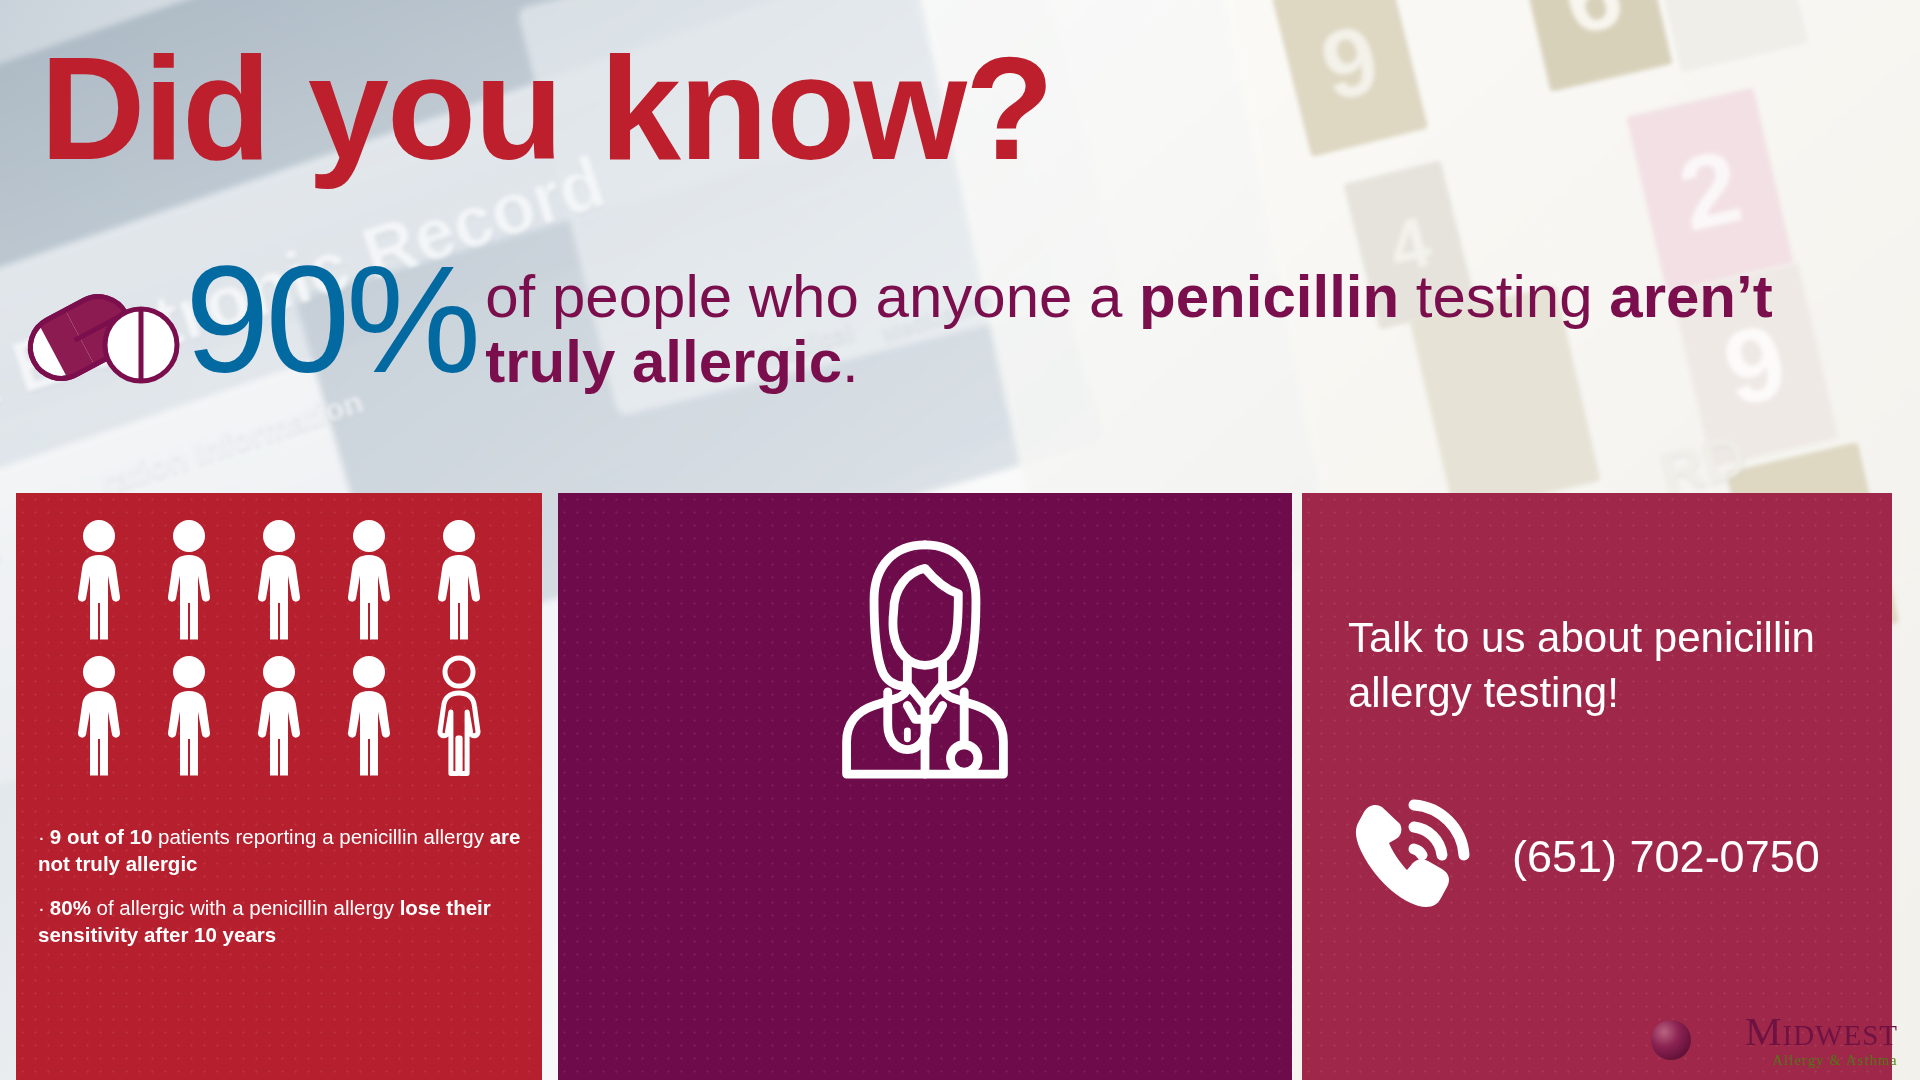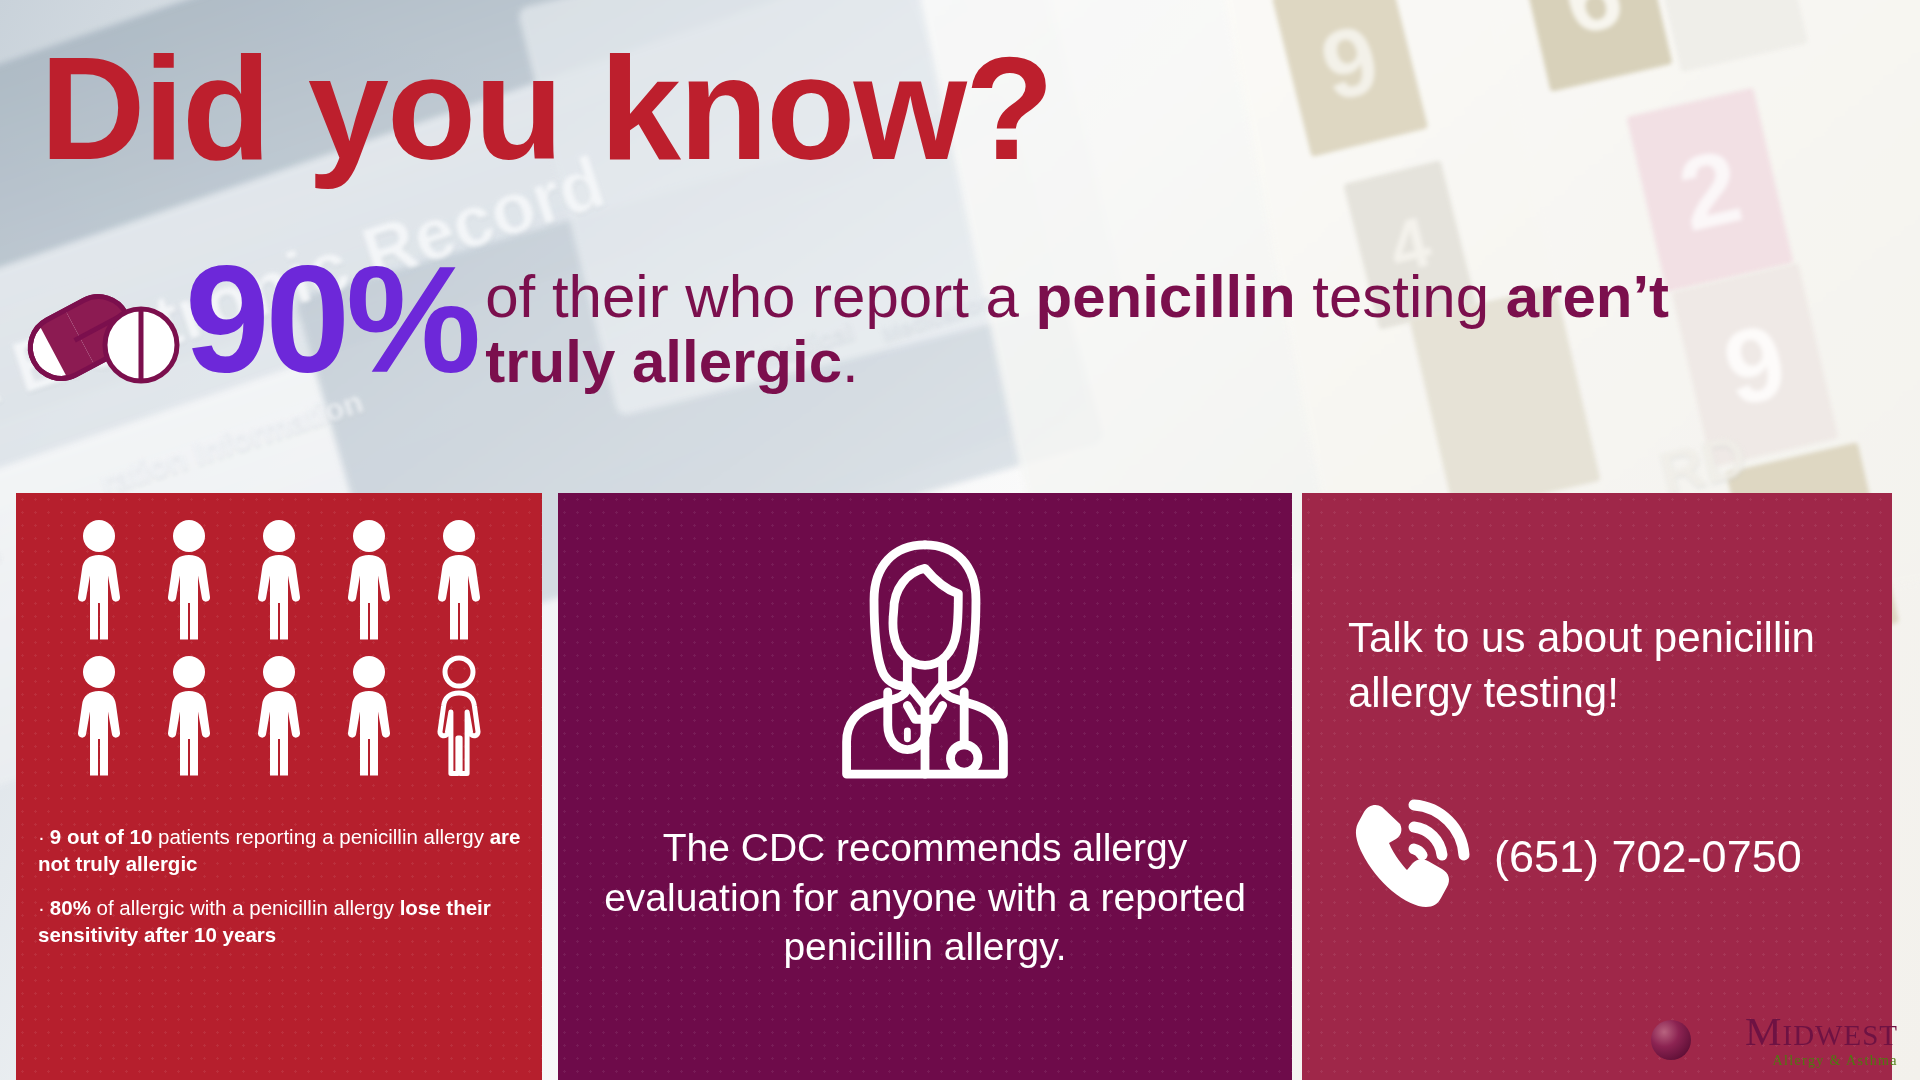--- a/index.html
+++ b/index.html
@@ -55,21 +55,21 @@
   #headline {
     position:absolute; left:40px; top:36px; z-index:5;
     font-size:146px; font-weight:700; color:#bd1f2d;
     letter-spacing:-2px; line-height:1;
   }
 
   
   #statblock { position:absolute; left:18px; top:255px; z-index:5; display:flex; align-items:flex-start; }
   #pill-icon { width:175px; height:118px; margin-top:28px; flex:none; }
   #pct {
-    font-size:152px; font-weight:700; color:#6d28d9;
+    font-size:152px; font-weight:400; color:#0369a1;
     line-height:.95; letter-spacing:-4px; margin-left:-8px; margin-top:-8px;
   }
   #stattext {
     margin-left:8px; margin-top:10px;
     font-size:60px; line-height:1.08; color:#7b0f4d; max-width:1290px;
   }
   #stattext b { font-weight:700; }
 
   
   .panel { position:absolute; top:493px; height:653px; z-index:5; }
@@ -100,21 +100,21 @@
   #cdc-text {
     position:absolute; left:40px; right:40px; top:330px;
     color:#fff; font-size:39px; line-height:1.27; text-align:center;
   }
 
   
   #cta-text {
     position:absolute; left:46px; right:36px; top:118px;
     color:#fff; font-size:42px; line-height:1.3;
   }
-  #cta-phone-row { position:absolute; left:46px; top:300px; display:flex; align-items:center; gap:18px; }
+  #cta-phone-row { position:absolute; left:46px; top:300px; display:flex; align-items:center; gap:36px; }
   #phone-icon { width:128px; height:128px; flex:none; }
   #phone-number { color:#fff; font-size:45px; white-space:nowrap; }
 
   
   #logo { position:absolute; right:22px; bottom:12px; z-index:6; display:flex; align-items:center; gap:10px; }
   #logo-sphere { width:40px; height:40px; border-radius:50%;
     background:radial-gradient(circle at 33% 30%, #b8637f 0%, #8c2352 38%, #5e0f36 80%); flex:none; }
   #logo-words { display:flex; flex-direction:column; line-height:1;margin-left:44px; }
   #logo-main { font-family:"Liberation Serif", serif; font-size:41px; color:#6e1243; letter-spacing:1px; font-variant:small-caps; font-weight:400; }
   #logo-sub  { font-family:"Liberation Serif", serif; font-size:14px; color:#4d7c0f; letter-spacing:1.4px; text-align:right; margin-top:2px; }
@@ -163,21 +163,21 @@
     </g>
     <g>
       <circle cx="123" cy="62" r="36" fill="#fff" stroke="#7b0f4d" stroke-width="5"></circle>
       <line x1="123" y1="28" x2="123" y2="97" stroke="#7b0f4d" stroke-width="5"></line>
     </g>
   </svg>
 
   <div id="pct">90%</div>
 
   <div id="stattext">
-    <span>of their who report a </span><b>penicillin</b><span> testing </span><b>aren’t truly allergic</b><span>.</span>
+    <span>of people who anyone a </span><b>penicillin</b><span> testing </span><b>aren’t truly allergic</b><span>.</span>
   </div>
 </div>
 
 <div class="panel" id="panel-stats">
   <div class="dots"></div>
 
   <div id="people">
     <div class="prow">
       <svg class="fig" viewBox="0 0 62 122">
           <circle cx="31" cy="17" r="16" fill="#fff"></circle>
@@ -246,21 +246,20 @@
       <path d="M92 152l18 22 18-22"></path>
       <path d="M110 174v70"></path>
       <path d="M128 174l-8 14h-20l-8-14"></path>
       <path d="M72 160v34c0 15 9 25 20 25s20-10 20-25"></path>
       <path d="M150 160v54"></path>
       <circle cx="150" cy="228" r="14"></circle>
       <path d="M92 200v8" stroke-width="7"></path>
     </g>
   </svg>
 
-  <div id="cdc-text">The CDC recommends allergy evaluation for anyone with a reported penicillin allergy.</div>
 </div>
 
 <div class="panel" id="panel-cta">
   <div class="dots"></div>
 
   <div id="cta-text">Talk to us about penicillin allergy testing!</div>
 
   <div id="cta-phone-row">
     <svg id="phone-icon" viewBox="0 0 128 128">
       <path d="M34 14c-6-4-14-2-18 5l-6 11c-4 8-2 18 4 30 7 14 18 28 30 38 12 10 25 16 34 16 7 0 12-3 15-9l6-11c4-7 2-14-5-18l-14-8c-6-3-12-2-16 3l-5 6C55 73 46 62 41 50l7-4c5-3 7-9 4-15z" fill="#fff"></path>

